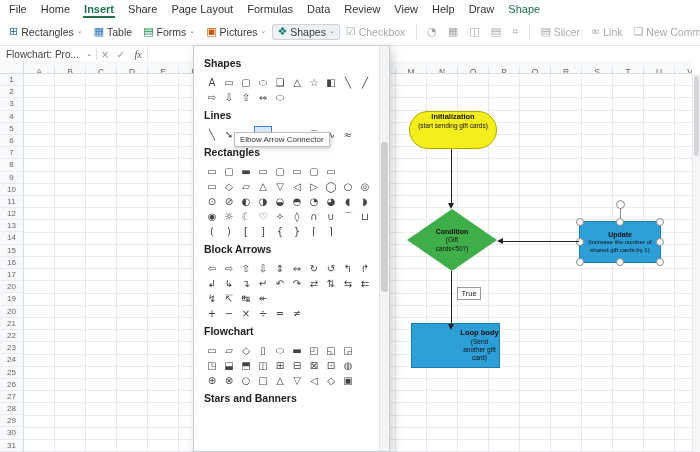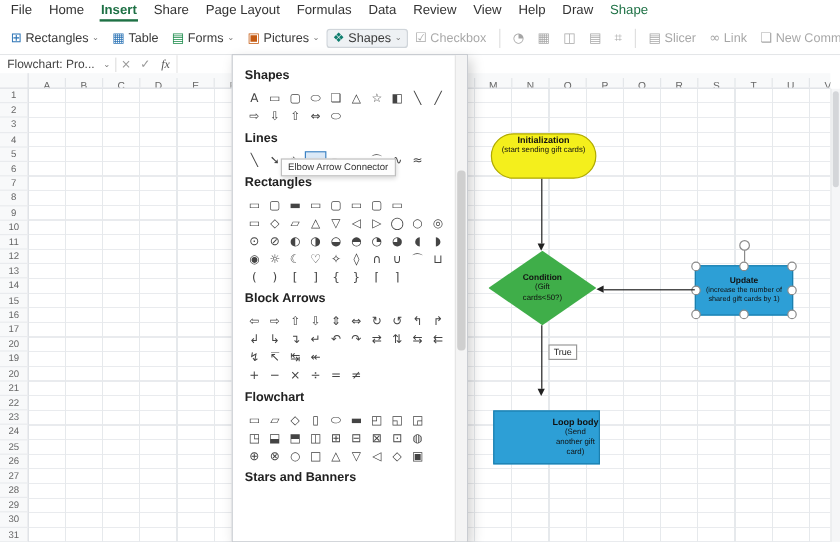--- a/index.html
+++ b/index.html
@@ -53,21 +53,21 @@
   .fc-text2{font-size:6.5px;line-height:1.25;color:#111;}
   .fc-init{position:absolute;left:409px;top:50px;width:88px;height:38px;border-radius:19px;
     background:var(--init_fill);border:1px solid var(--init_border);box-sizing:border-box;
     display:flex;flex-direction:column;align-items:center;justify-content:flex-start;text-align:center;}
   .fc-cond{position:absolute;left:407px;top:148px;width:90px;height:62px;background:var(--cond_fill);
     clip-path:polygon(50% 0,100% 50%,50% 100%,0 50%);
     display:flex;flex-direction:column;align-items:center;justify-content:center;text-align:center;}
   .fc-proc{position:absolute;background:var(--proc_fill);border:1px solid var(--proc_border);box-sizing:border-box;
     display:flex;flex-direction:column;align-items:center;justify-content:center;text-align:center;}
   .fc-update{left:579px;top:160px;width:82px;height:42px;}
-  .fc-loop{left:411px;top:281px;width:89px;height:45px;padding-left:48px;}
+  .fc-loop{left:411px;top:262px;width:89px;height:45px;padding-left:48px;}
   .vline{position:absolute;width:1px;background:#222;z-index:1;}
   .hline{position:absolute;height:1px;background:#222;z-index:1;}
   .arr-down{position:absolute;width:0;height:0;border-left:3.5px solid transparent;border-right:3.5px solid transparent;border-top:6px solid #222;z-index:1;}
   .arr-left{position:absolute;width:0;height:0;border-top:3.5px solid transparent;border-bottom:3.5px solid transparent;border-right:6px solid #222;z-index:1;}
   .true-box{position:absolute;left:457px;top:226px;width:24px;height:13px;background:#fff;border:1px solid #999;box-sizing:border-box;
     font-size:7.5px;line-height:11px;text-align:center;color:#222;z-index:2;}
   .hd{position:absolute;width:6px;height:6px;background:#fff;border:1px solid #8a8a8a;border-radius:50%;box-sizing:content-box;}
   .h-tl{left:-4px;top:-4px;} .h-tm{left:calc(50% - 4px);top:-4px;} .h-tr{right:-4px;top:-4px;}
   .h-ml{left:-4px;top:calc(50% - 4px);} .h-mr{right:-4px;top:calc(50% - 4px);}
   .h-bl{left:-4px;bottom:-4px;} .h-bm{left:calc(50% - 4px);bottom:-4px;} .h-br{right:-4px;bottom:-4px;}

